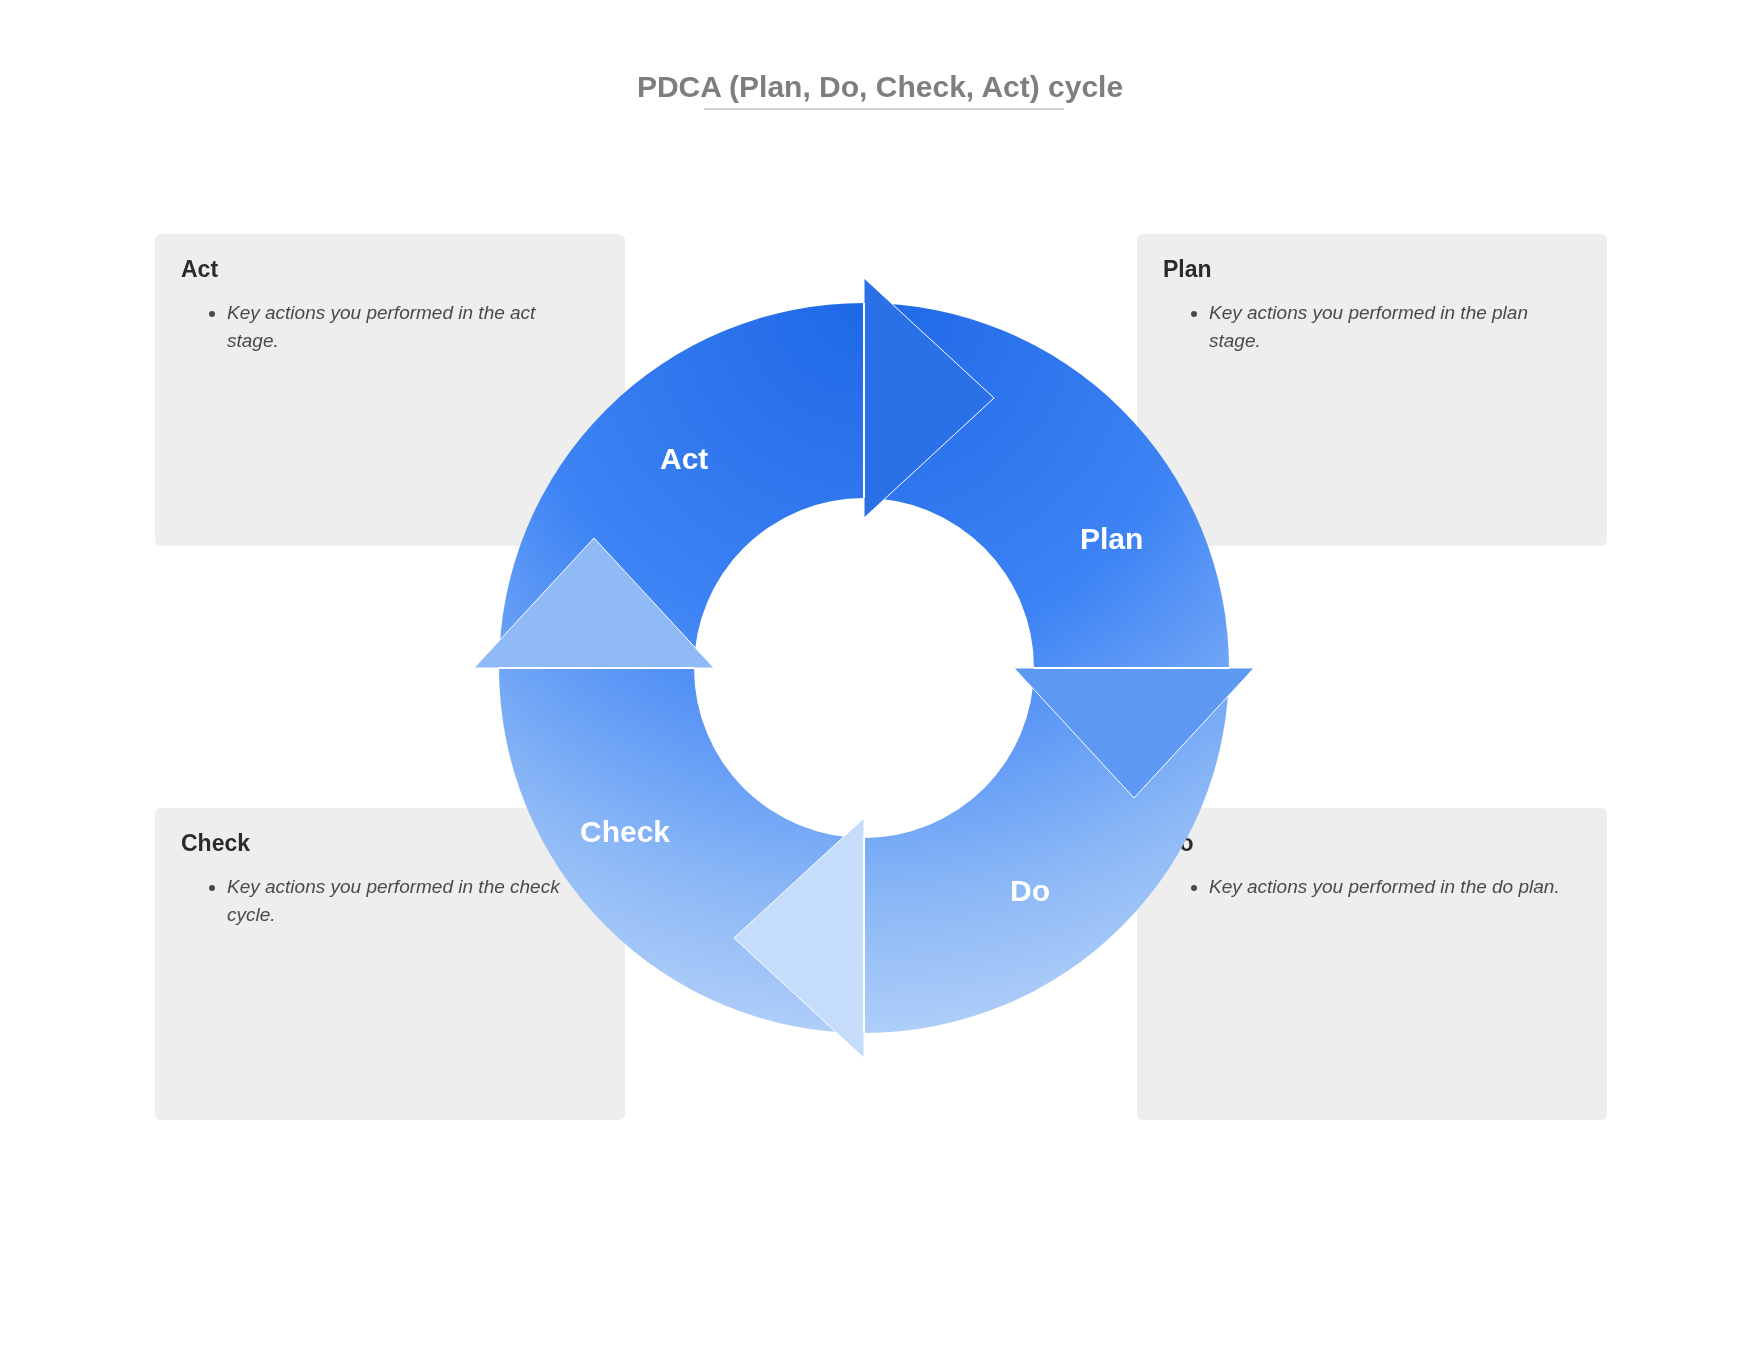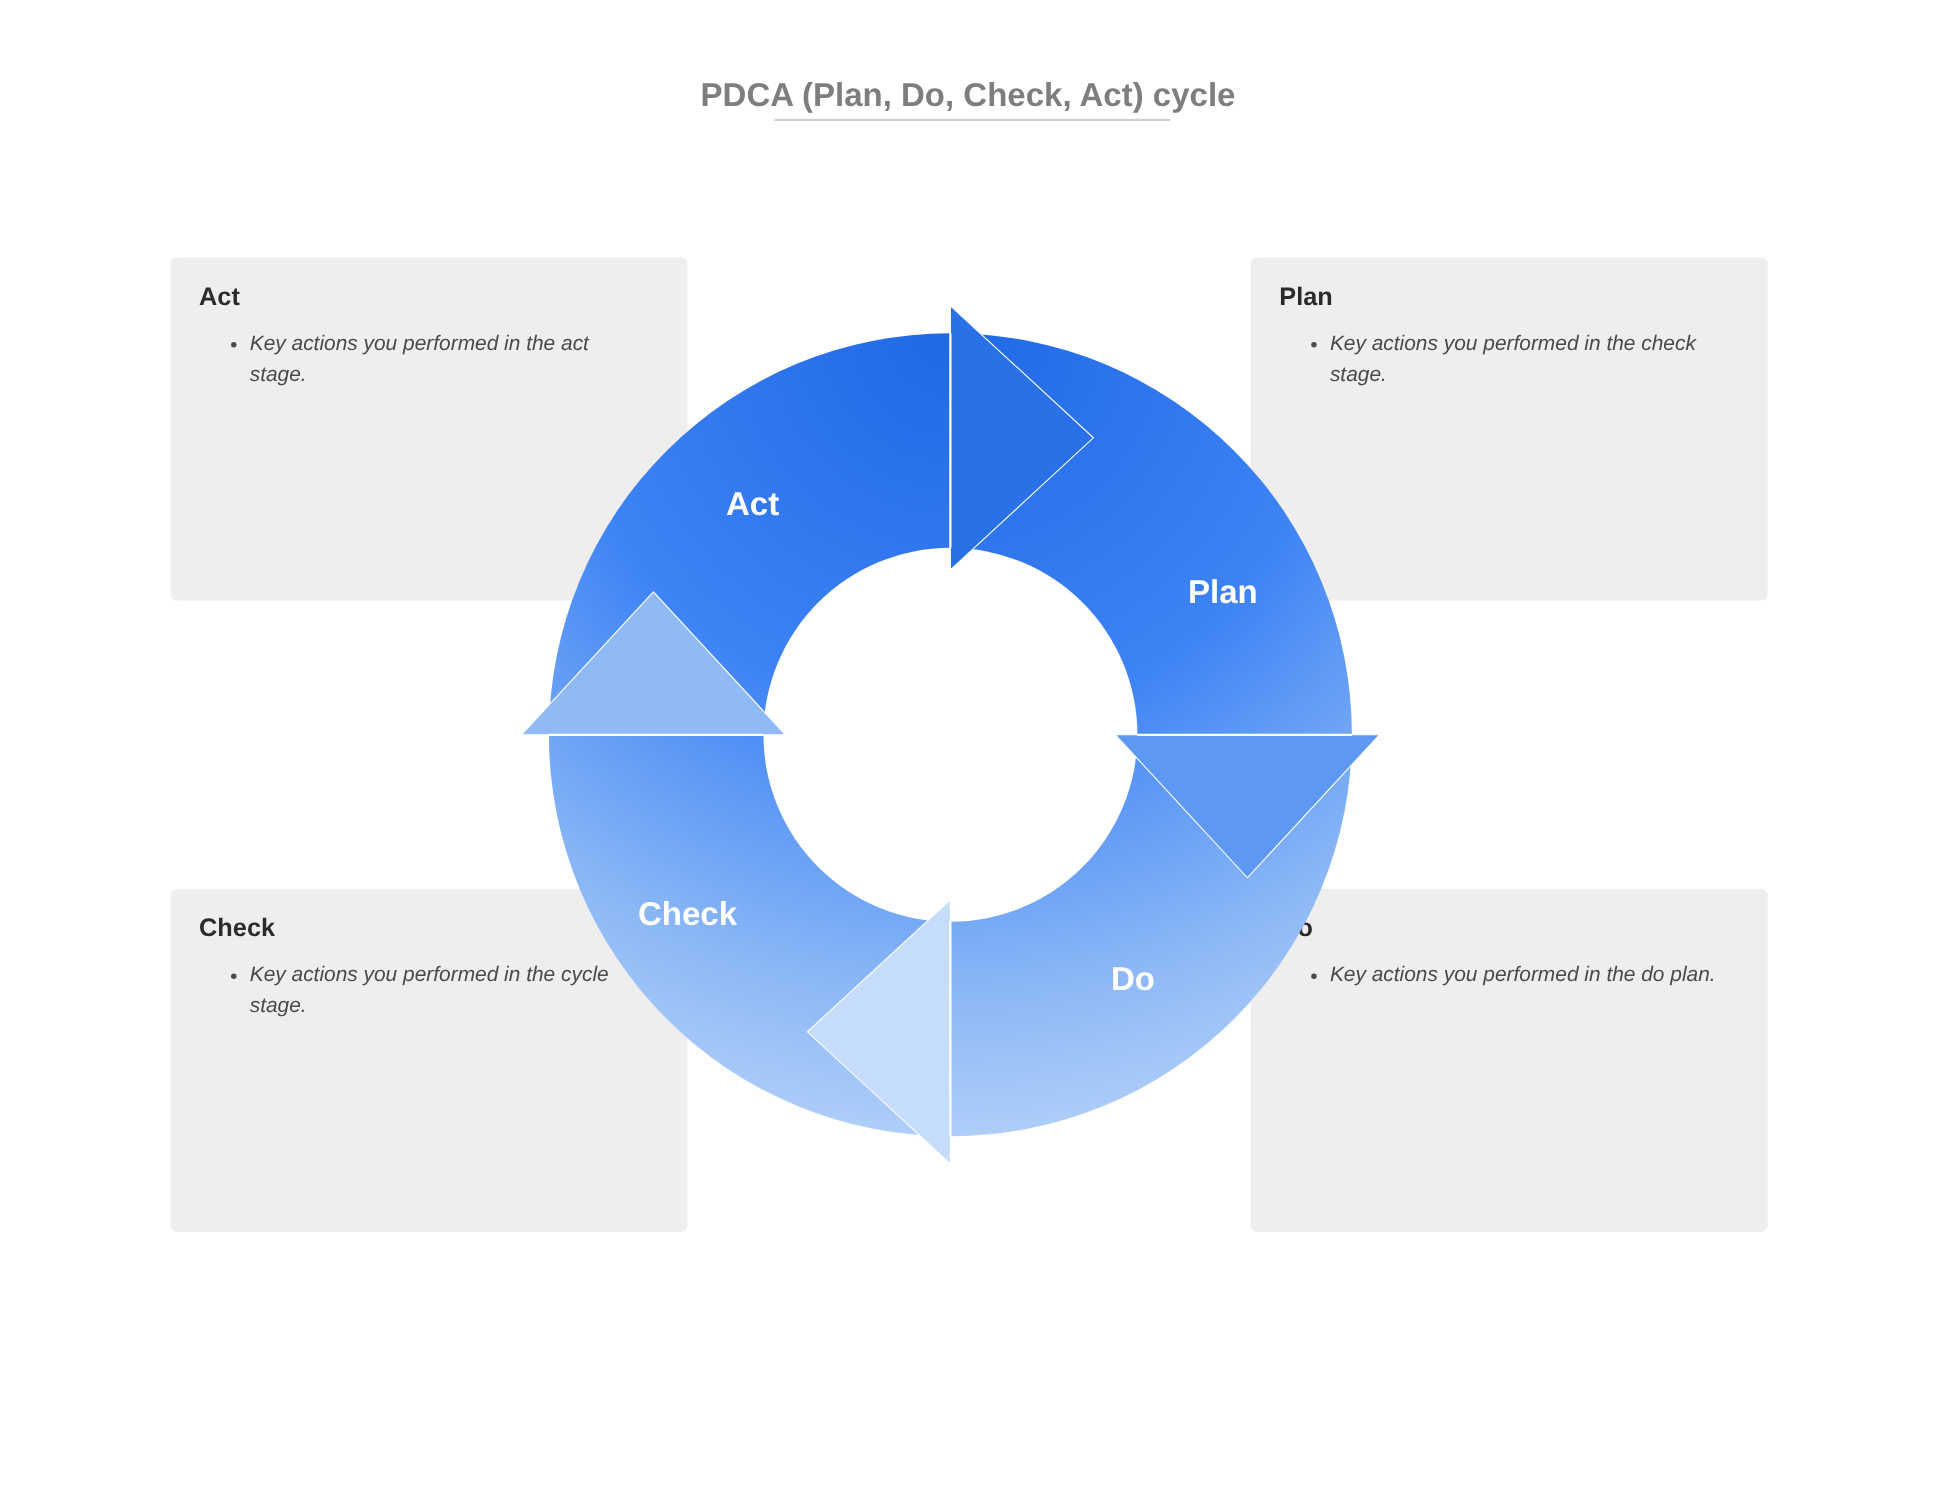--- a/index.html
+++ b/index.html
@@ -35,28 +35,28 @@
   <div class="card card-act">
     <h2>Act</h2>
     <ul>
         <li>Key actions you performed in the act stage.</li>
       </ul>
   </div>
 
   <div class="card card-plan">
     <h2>Plan</h2>
     <ul>
-        <li>Key actions you performed in the check stage.</li>
+        <li>Key actions you performed in the plan stage.</li>
       </ul>
   </div>
 
   <div class="card card-check">
     <h2>Check</h2>
     <ul>
-        <li>Key actions you performed in the cycle stage.</li>
+        <li>Key actions you performed in the check cycle.</li>
       </ul>
   </div>
 
   <div class="card card-do">
     <h2>Do</h2>
     <ul>
         <li>Key actions you performed in the do plan.</li>
       </ul>
   </div>
 

